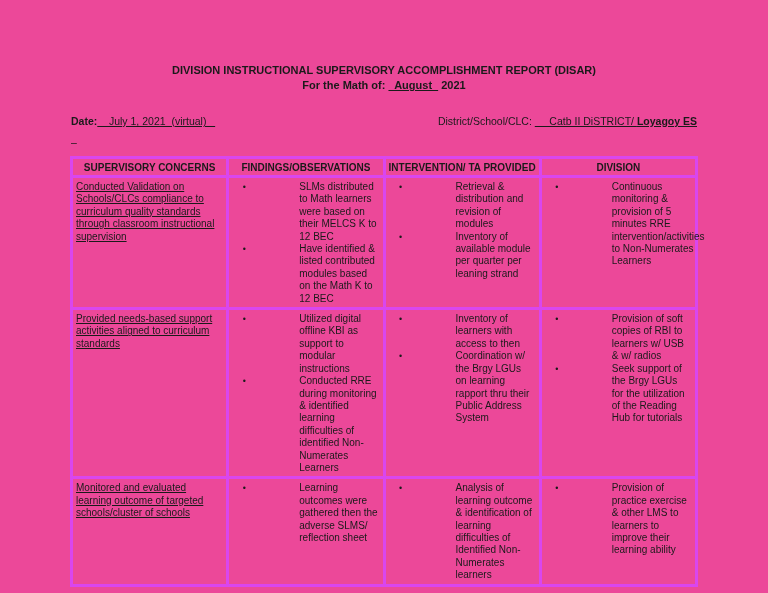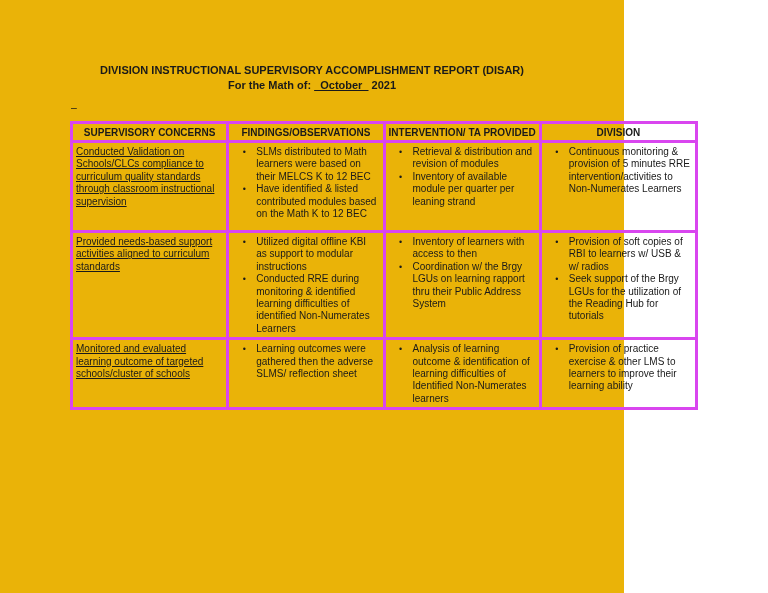--- a/index.html
+++ b/index.html
@@ -3,21 +3,21 @@
 <meta charset="utf-8">
 <style>
   * { margin: 0; padding: 0; box-sizing: border-box; }
   html, body { background: #ffffff; }
   body {
     width: 768px; height: 593px;
     font-family: "Liberation Sans", sans-serif;
     color: #1a1a1a;
     overflow: hidden;
   }
-  .page { position: relative; width: 624px; height: 593px; background: #eab308; }
+  .page { position: relative; width: 768px; height: 593px; background: #ec4899; }
 
   .title-block { padding-top: 63px; text-align: center; line-height: 14px; }
   .title-line1 { font-size: 11px; font-weight: bold; letter-spacing: 0; }
   .title-line2 { font-size: 11px; font-weight: bold; margin-top: 1px; }
 
   .meta-row {
     margin: 23px 71px 0 71px;
     display: flex; justify-content: space-between; align-items: baseline;
     font-size: 10.5px;
   }
@@ -56,32 +56,36 @@
   .cell-text { line-height: 12.4px; padding-top: 1px; text-decoration: underline; }
 
   .blist { padding-top: 1px; }
   .bitem { display: flex; line-height: 12.4px; }
   .bullet {
     flex: 0 0 24px;
     text-align: center;
     font-size: 9px;
     line-height: 12.4px;
   }
-  .btext { flex: 1 1 auto; padding-right: 1px; }
+  .btext { flex: 1 1 auto; padding-right: 1px; margin-left: 43px; }
 </style>
 </head>
 <body>
 
 <div class="page">
 
   <div class="title-block">
     <div class="title-line1">DIVISION INSTRUCTIONAL SUPERVISORY ACCOMPLISHMENT REPORT (DISAR)</div>
-    <div class="title-line2"><span>For the Math of: </span><span class="u">  October  </span><span> 2021</span></div>
+    <div class="title-line2"><span>For the Math of: </span><span class="u">  August  </span><span> 2021</span></div>
   </div>
 
+  <div class="meta-row">
+    <div><span class="b">Date:</span><span class="u">    July 1, 2021  (virtual)   </span></div>
+    <div><span>District/School/CLC: </span><span class="u">     Catb II DiSTRICT/ </span><span class="u b">Loyagoy ES</span></div>
+  </div>
 
   <div class="dash-line">–</div>
 
 
   <table class="disar">
     <colgroup>
         <col>
         <col>
         <col>
         <col>

